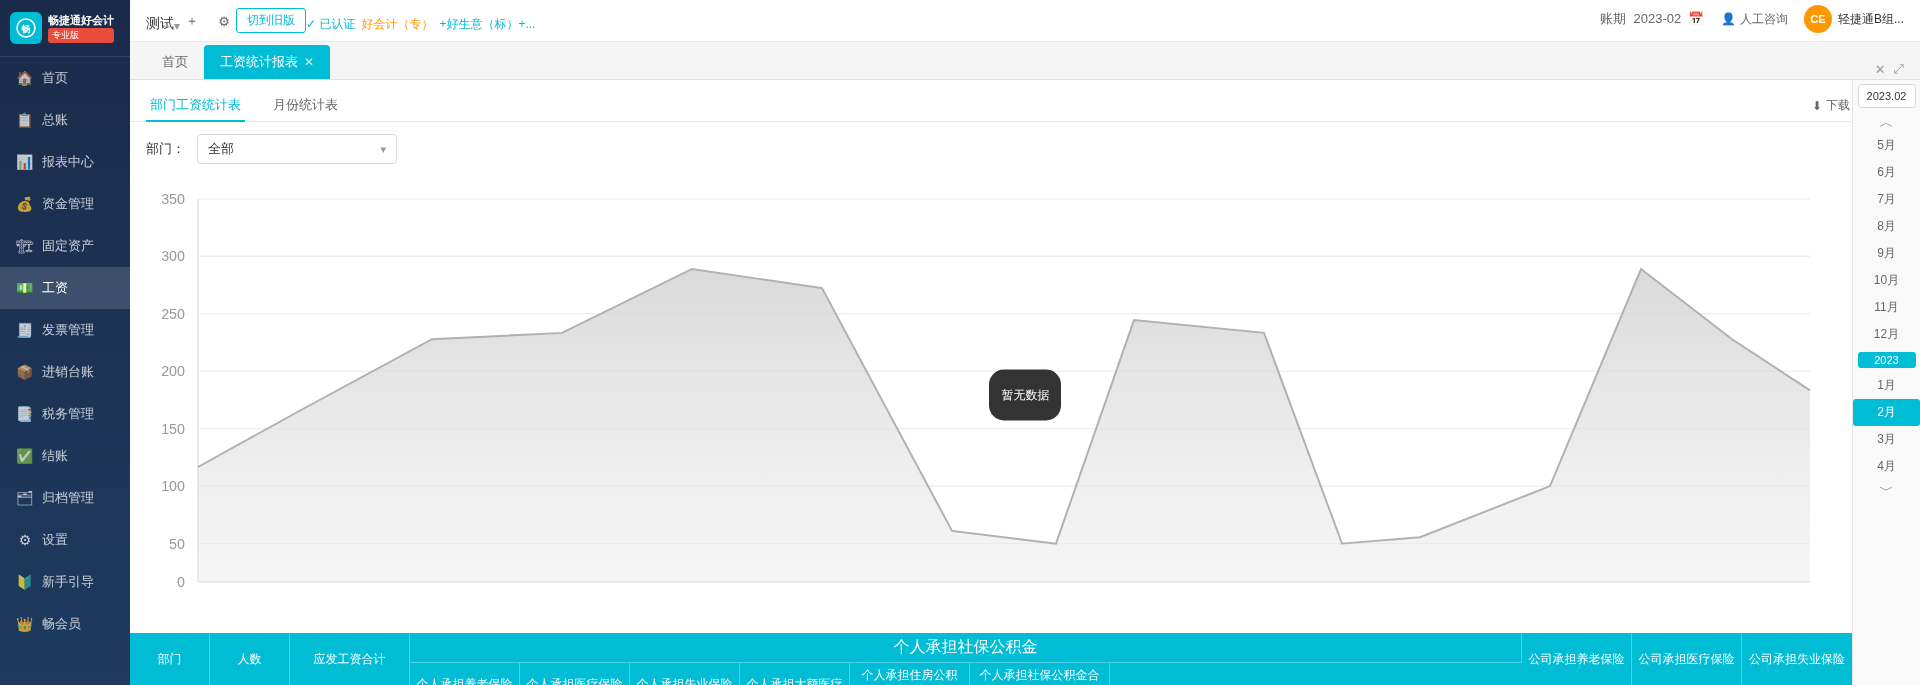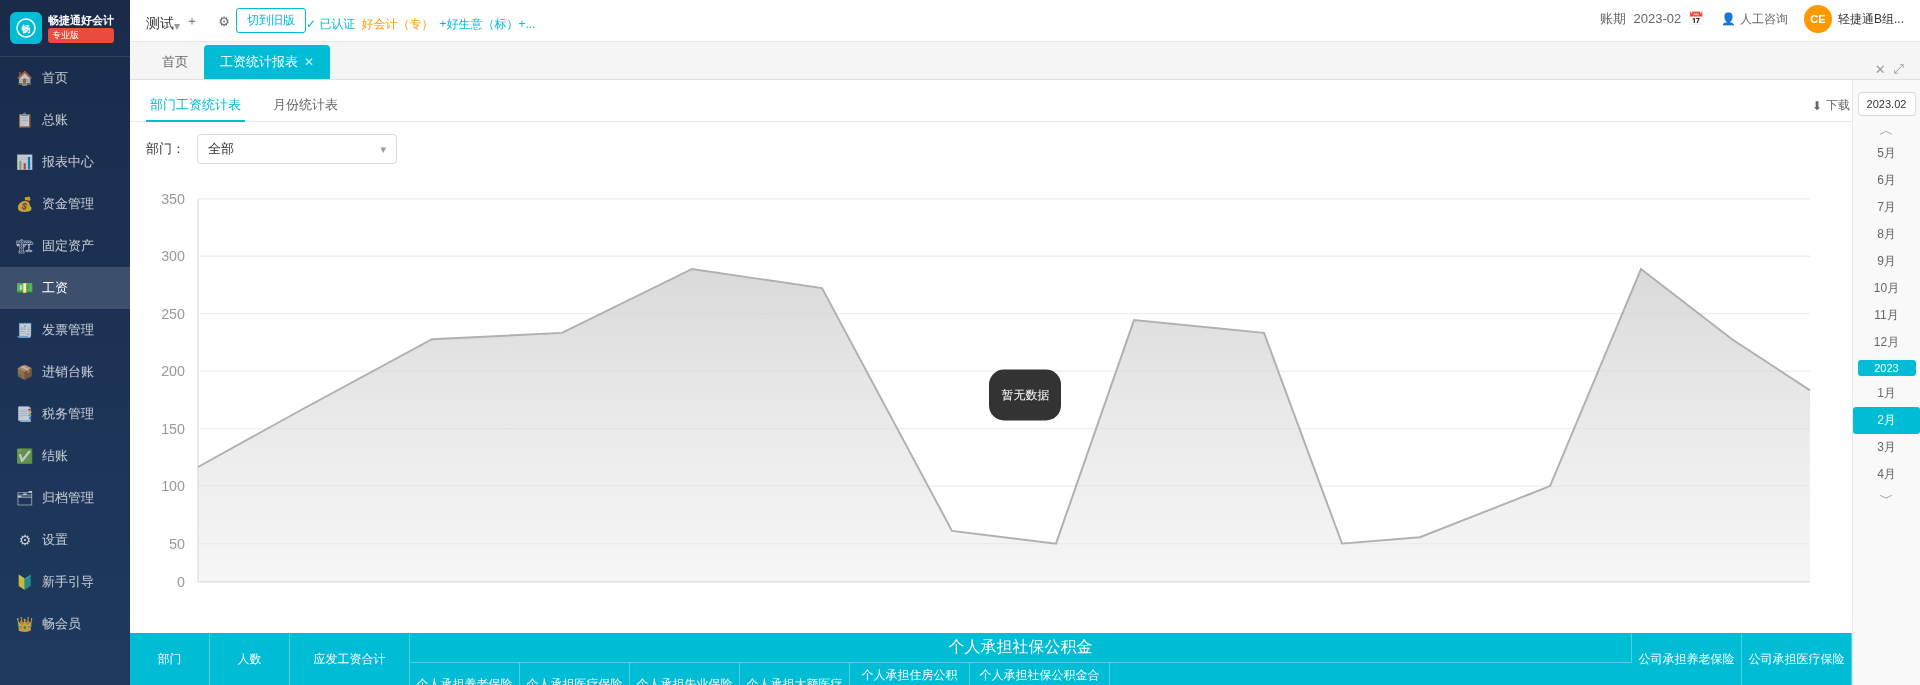--- a/index.html
+++ b/index.html
@@ -227,21 +227,21 @@
       z-index: 10;
     }
     .cal-year-input {
       width: 58px;
       height: 24px;
       border: 1px solid #d9d9d9;
       border-radius: 3px;
       text-align: center;
       font-size: 11px;
       color: #333;
-      margin: 12px 0 4px;
+      margin: 4px 0 4px;
     }
     .cal-nav-btn {
       color: #999;
       cursor: pointer;
       font-size: 14px;
       padding: 3px;
       line-height: 1;
     }
     .cal-month {
       font-size: 12px;
@@ -491,20 +491,23 @@
             <span>个人承担社保公积金合计</span>
           </div>
         </div>
       </div>
       <div class="th-cell" style="width:110px;flex-shrink:0;">
         <span>公司承担养老保险</span>
       </div>
       <div class="th-cell" style="width:110px;flex-shrink:0;">
         <span>公司承担医疗保险</span>
       </div>
+      <div class="th-cell" style="width:110px;flex-shrink:0;border-right:none;">
+        <span>公司承担失业保险</span>
+      </div>
     </div>
 
     <div class="calendar-panel">
       <input class="cal-year-input" value="2023.02" readonly="" style="">
       <div class="cal-nav-btn">︿</div>
       <div class="cal-month"><span>5月</span></div>
       <div class="cal-month"><span>6月</span></div>
       <div class="cal-month"><span>7月</span></div>
       <div class="cal-month"><span>8月</span></div>
       <div class="cal-month"><span>9月</span></div>

